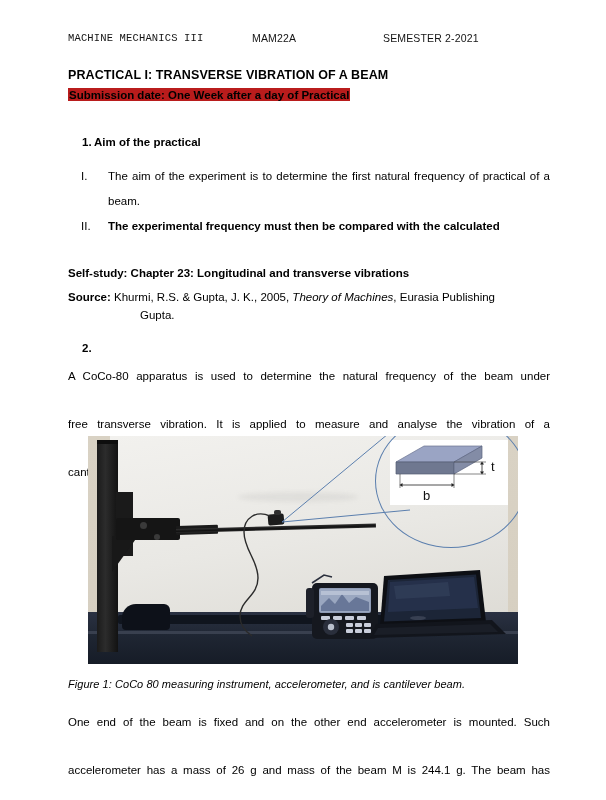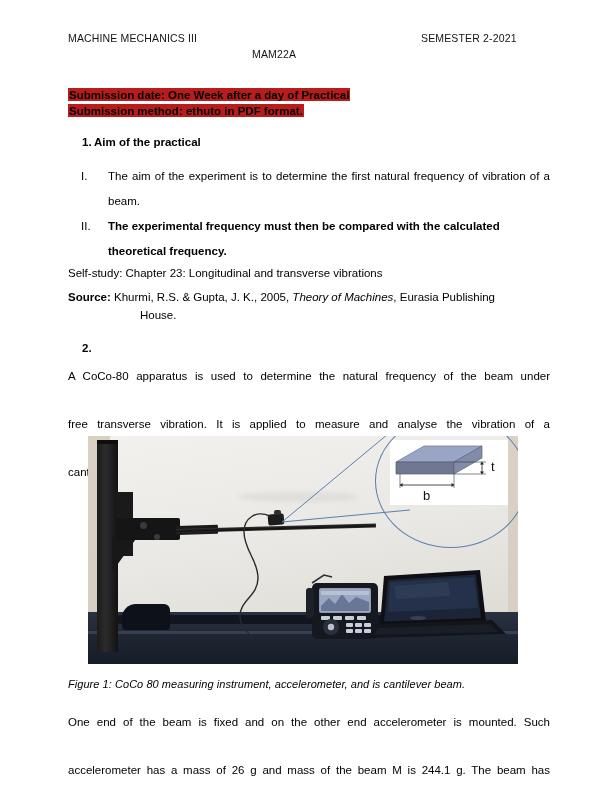--- a/index.html
+++ b/index.html
@@ -26,22 +26,22 @@
   .doc-header {
     position: absolute;
     top: 32px;
     left: 68px;
     right: 60px;
     display: flex;
     font-size: 10.5px;
     letter-spacing: 0.15px;
     color: #141414;
   }
-  .hdr-left   { width: 184px; }
-  .hdr-center { width: 169px; margin-top: 16px; }
+  .hdr-left   { width: 184px; font-family: Liberation Mono, monospace; }
+  .hdr-center { width: 131px; }
   .hdr-right  { flex: 1; text-align: left; }
 
   
   .prac-title {
     position: absolute;
     top: 68px;
     left: 68px;
     right: 60px;
     font-size: 12.5px;
     font-weight: bold;
@@ -102,21 +102,21 @@
   }
   .roman-item .rtext.last-justify > span { display: block; font-weight: bold; }
 
   
   .selfstudy {
     position: absolute;
     top: 261px;
     left: 68px;
     right: 56px;
     font-size: 11.5px;
-    font-weight: normal;
+    font-weight: bold;
     line-height: 24px;
   }
   .source {
     position: absolute;
     top: 285px;
     left: 68px;
     right: 56px;
     font-size: 11.5px;
     line-height: 24px;
     text-align: justify;
@@ -354,54 +354,53 @@
 <body>
 
 <div class="page">
 
   <div class="doc-header">
     <div class="hdr-left">MACHINE MECHANICS III</div>
     <div class="hdr-center">MAM22A</div>
     <div class="hdr-right">SEMESTER 2-2021</div>
   </div>
 
+  <div class="prac-title">PRACTICAL I:  TRANSVERSE VIBRATION OF A BEAM</div>
 
   <div class="submission">
     <div><span class="hl">Submission date: One Week after a day of Practical</span></div>
-    <div><span class="hl">Submission method: ethuto in PDF format.</span></div>
   </div>
 
   <div class="sec1-heading">
     <span class="num">1.</span>
     <span class="text">Aim of the practical</span>
   </div>
 
   <div class="roman-list">
     <div class="roman-item">
       <span class="rnum">I.</span>
       <span class="rtext">
-        <span>The aim of the experiment is to determine the first natural frequency of vibration</span>
+        <span>The aim of the experiment is to determine the first natural frequency of practical</span>
         <span>of a beam.</span>
       </span>
     </div>
     <div class="roman-item">
       <span class="rnum">II.</span>
       <span class="rtext last-justify">
         <span style="text-align:justify;">The experimental frequency must then be compared with the calculated</span>
-        <span>theoretical frequency.</span>
       </span>
     </div>
   </div>
 
   <div class="selfstudy">Self-study: Chapter 23: Longitudinal and transverse vibrations</div>
 
   <div class="source">
     <b>Source:</b><span> Khurmi, R.S. &amp; Gupta, J. K., 2005, </span><i>Theory of Machines</i><span>, Eurasia Publishing</span>
   </div>
-  <div class="source-indent">House.</div>
+  <div class="source-indent">Gupta.</div>
 
   <div class="sec2-heading">
     <span class="num">2.</span>
   </div>
 
   <div class="sec2-body">
     <span class="l1">A CoCo-80 apparatus is used to determine the natural frequency of the beam under</span>
     <span class="l2">free transverse vibration. It is applied to measure and analyse the vibration of a</span>
     <span class="l3">cantilever beam.</span>
   </div>

